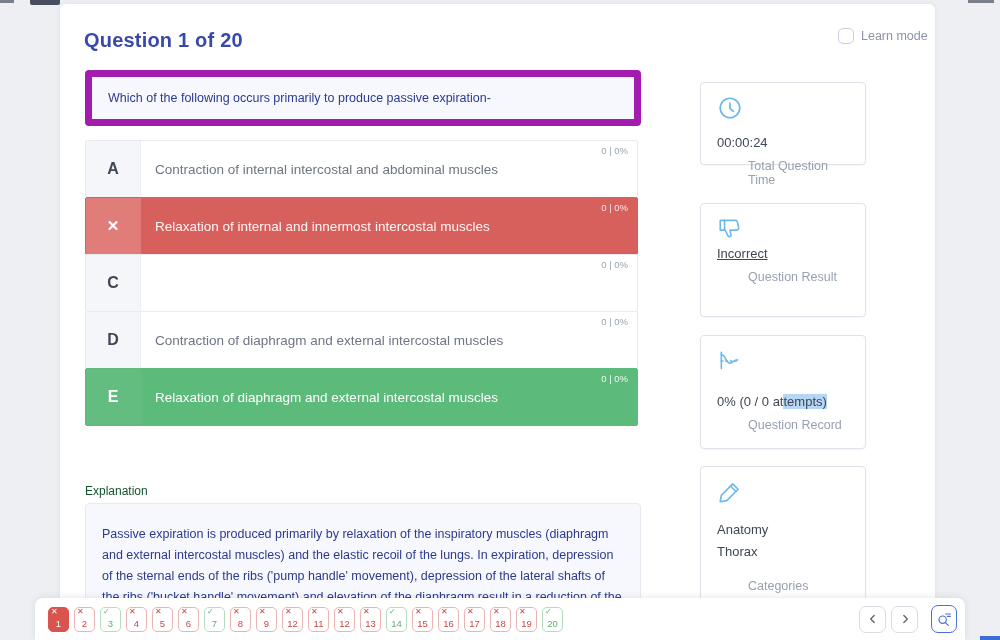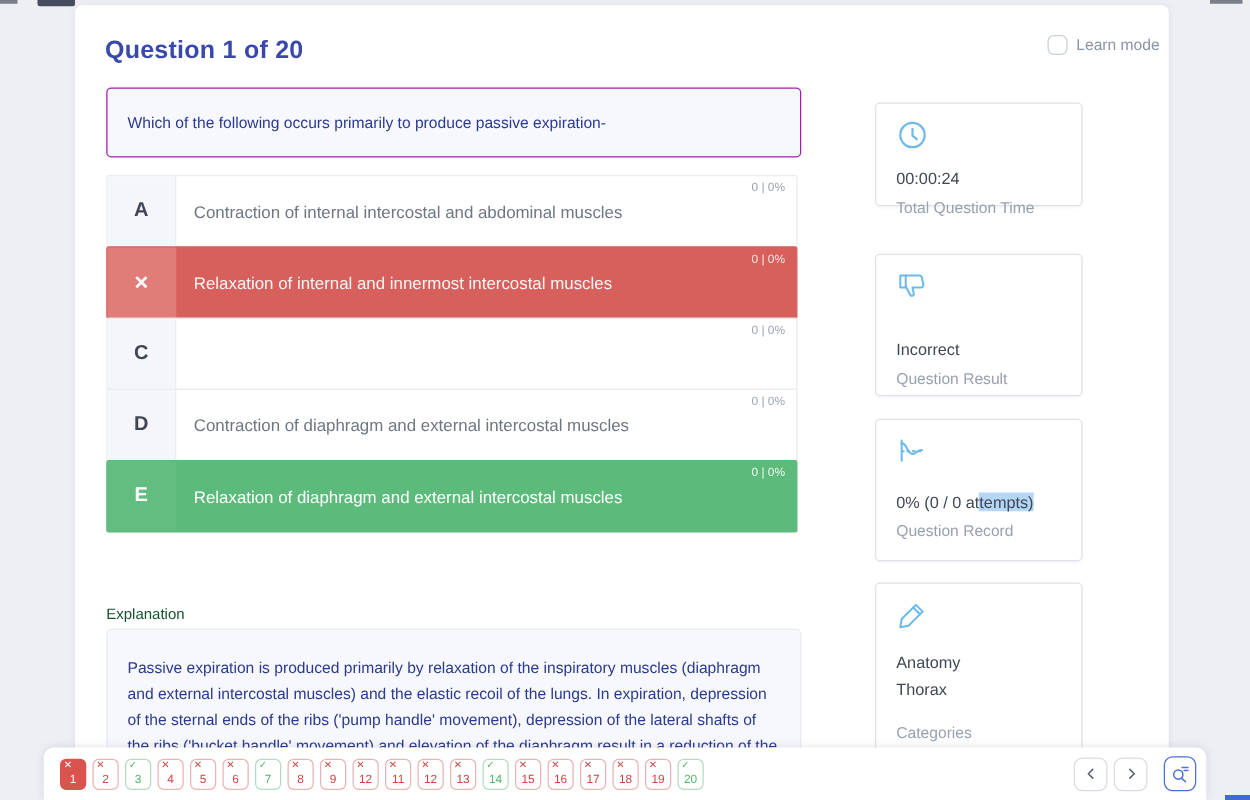--- a/index.html
+++ b/index.html
@@ -27,21 +27,21 @@
 
   .learn-mode { position:absolute; left:838px; top:28px; display:flex; align-items:center; }
   .learn-checkbox {
     width:16px; height:16px; border:1.5px solid #c9cfda; border-radius:5px;
     background:#fff; cursor:pointer;
   }
   .learn-label { margin-left:7px; font-size:12.5px; color:#8b94a5; }
 
   .question-box {
     position:absolute; left:85px; top:70px; width:556px; height:56px;
-    background:#f7f8fd; border:1px solid #a21caf; border-radius:4px;
+    background:#f7f8fd; border:7px solid #a21caf; border-radius:4px;
     display:flex; align-items:center; padding:0 16px;
     font-size:12.5px; color:#2b3a8f;text-align:center;
   }
 
   .options { position:absolute; left:85px; top:141px; width:553px; }
   .opt {
     display:flex; height:58px; background:#fff;
     border:1px solid #e9ebf0; border-radius:2px;
     margin-top:-1px; position:relative; cursor:pointer;
   }
@@ -76,24 +76,24 @@
     position:absolute; left:700px; width:166px;
     background:#fff; border:1px solid #e0e2e9; border-radius:4px;
     padding:12px 16px; box-shadow:0 1px 2px rgba(40,50,80,.04);
   }
   #card-timer  { top:82px;  height:83px; }
   #card-result { top:203px; height:114px; }
   #card-record { top:335px; height:114px; }
   #card-categories { top:466px; height:150px; }
   .card-icon { width:26px; height:26px; display:block; }
   .card-value { margin-top:14px; font-size:13px; color:#3f4654; }
-  .card-label { margin-top:9px; font-size:12.5px; color:#98a1b0; }
+  .card-label { margin-top:9px; font-size:12.5px; color:#98a1b0;margin-left:31px; }
   .hl { background:#b5d6f6; }
   .cat-item { font-size:13px; color:#3f4654; line-height:22px; }
-  #card-result .card-value { margin-top:30px; }
+  #card-result .card-value { margin-top:4px;text-decoration:underline; }
   #card-record .card-value { margin-top:20px; }
   #card-categories .card-label { margin-top:16px; }
 
   .bottom-bar {
     position:absolute; left:35px; top:598px; width:930px; height:42px;
     background:#fff; border-radius:8px 8px 0 0;
     box-shadow:0 -1px 7px rgba(40,50,80,.10);
     display:flex; align-items:center; padding:0 8px 0 13px; z-index:20;
   }
   .qnav-list { display:flex; gap:5px; }

